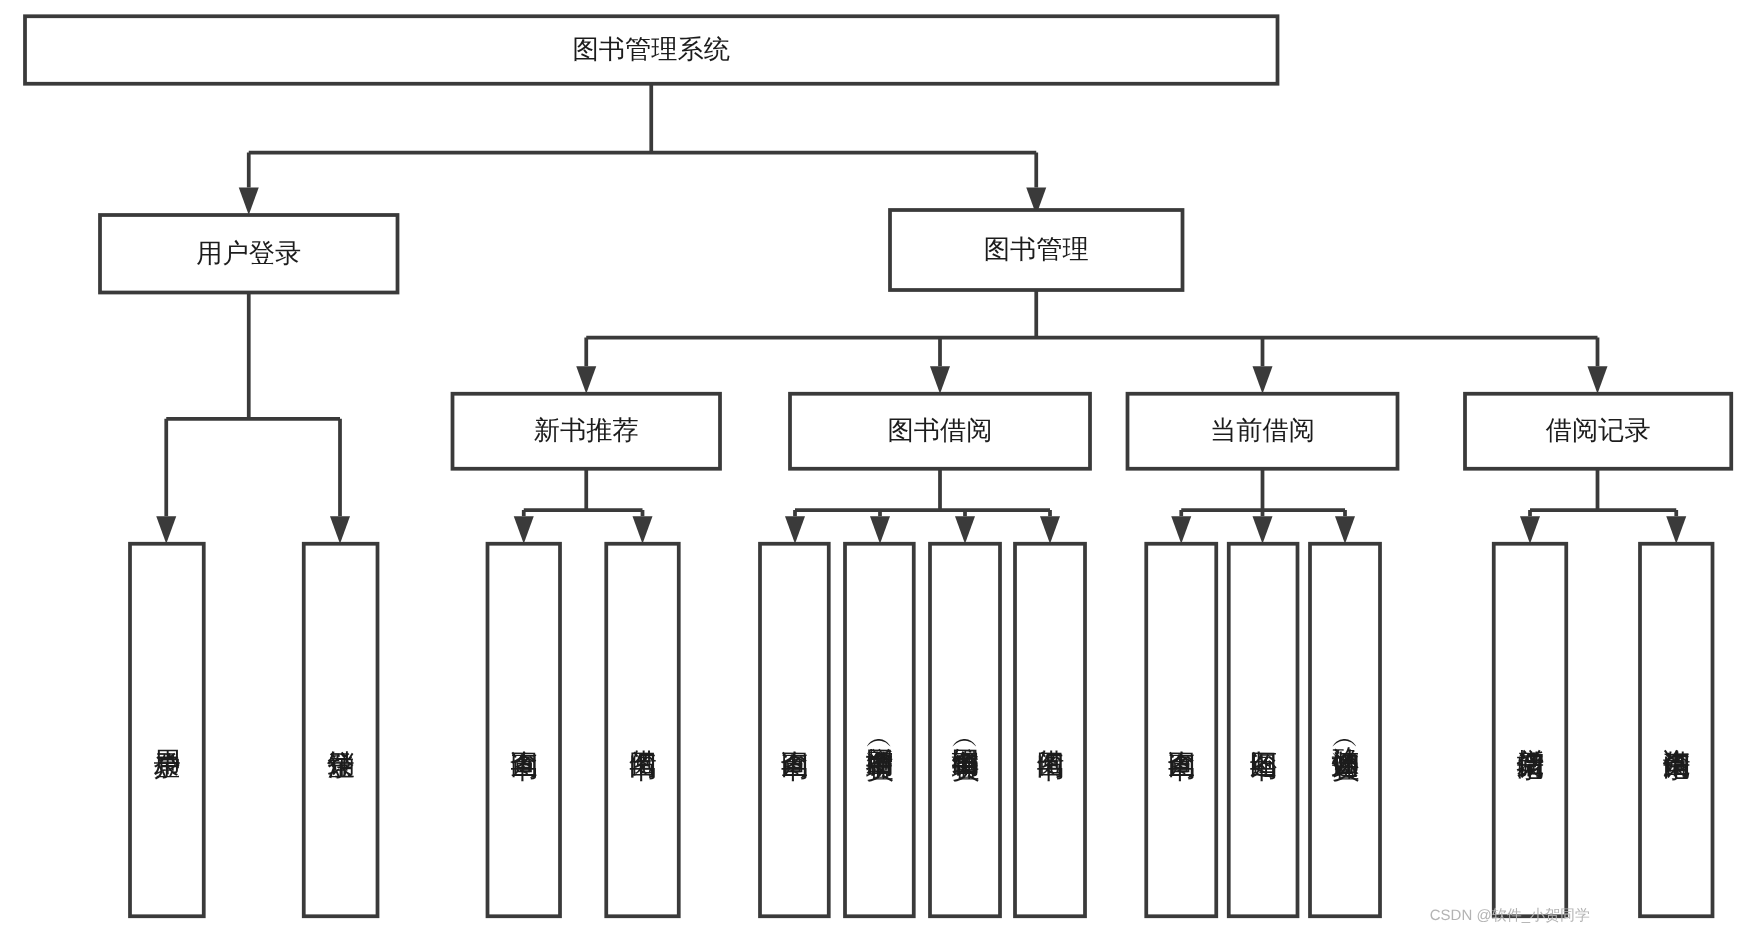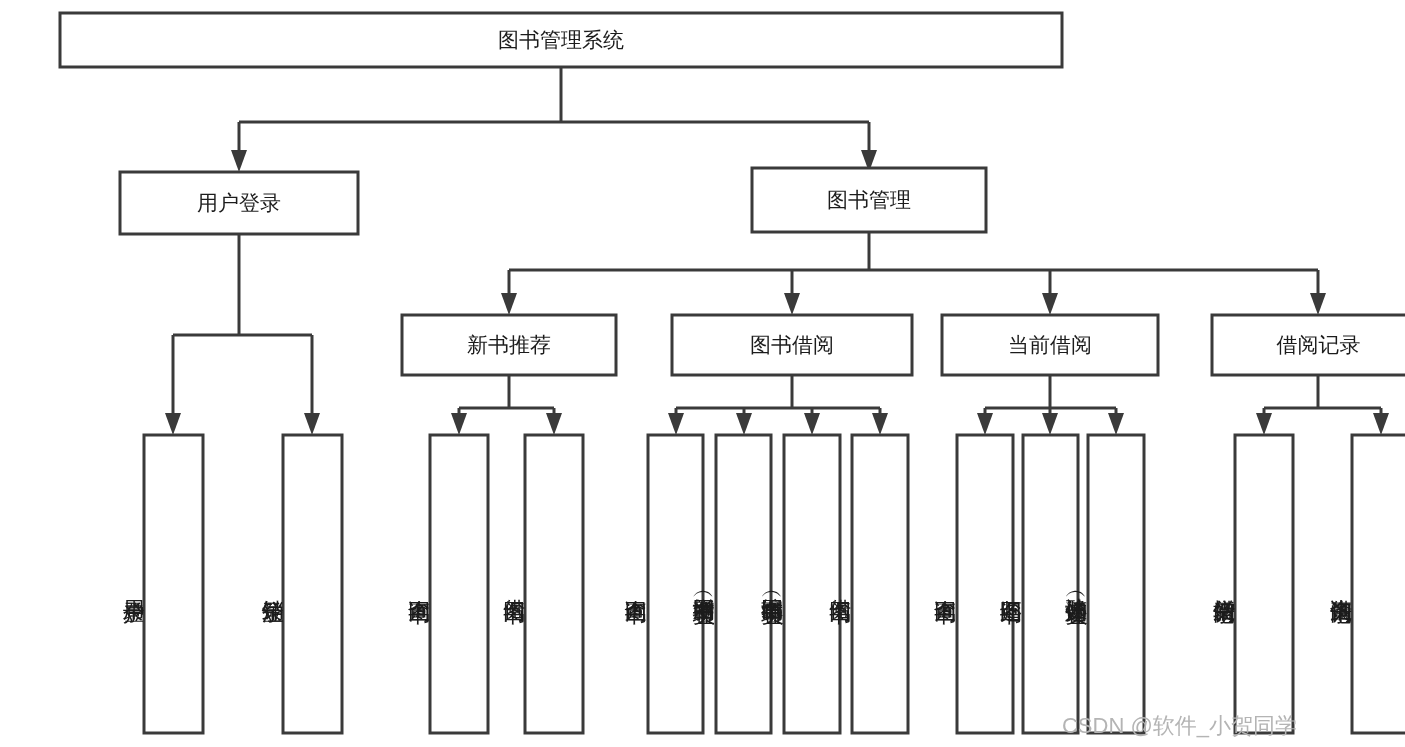--- a/index.html
+++ b/index.html
@@ -13,21 +13,20 @@
     font-family: "Liberation Sans", "DejaVu Sans", sans-serif;
     position: relative;
     overflow: hidden;
   }
   #diagram-root {
     position: absolute;
     left: 0;
     top: 0;
     width: 1282px;
     height: 747px;
-    padding-left: 40px;
   }
   svg.diagram-canvas {
     display: block;
     width: 1405px;
     height: 747px;
   }
   .node-box {
     fill: #ffffff;
     stroke: #3a3a3a;
     stroke-width: 3;
@@ -67,24 +66,24 @@
   }
   .vlabel-layer {
     position: absolute;
     left: 0;
     top: 0;
     width: 1405px;
     height: 747px;
   }
   .watermark {
     position: absolute;
-    right: 25px;
+    right: 10px;
     bottom: 6px;
     font-family: "Liberation Sans", "DejaVu Sans", sans-serif;
-    font-size: 22px;
+    font-size: 12px;
     color: #b4b4b4;
     white-space: nowrap;
     user-select: none;
   }
 </style>
 </head>
 <body>
 
 <div id="diagram-root">
   <svg class="diagram-canvas" viewBox="0 0 1405 747">

